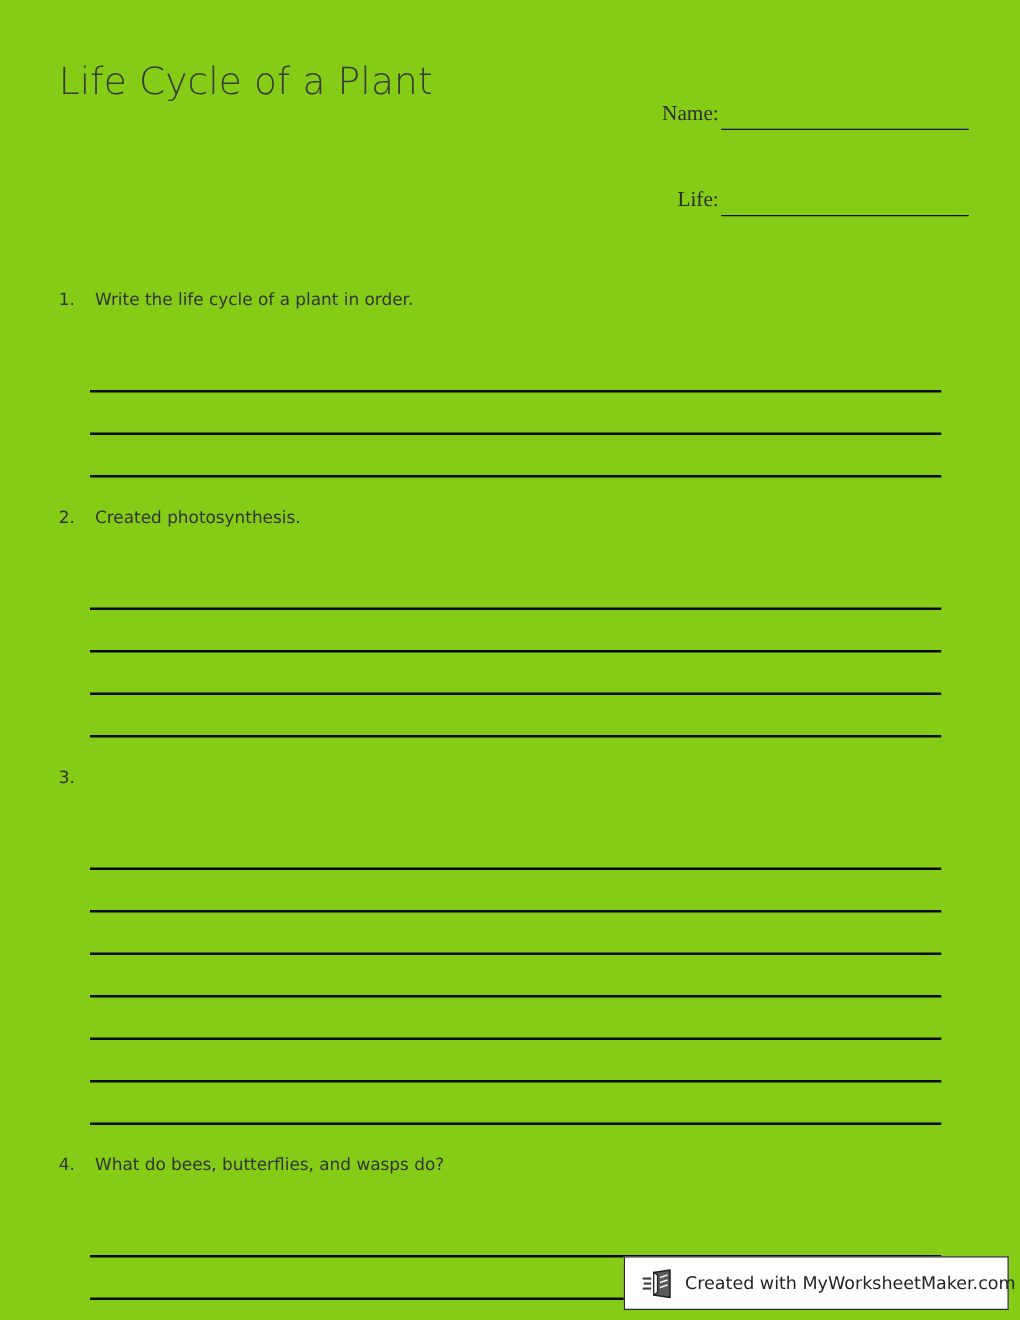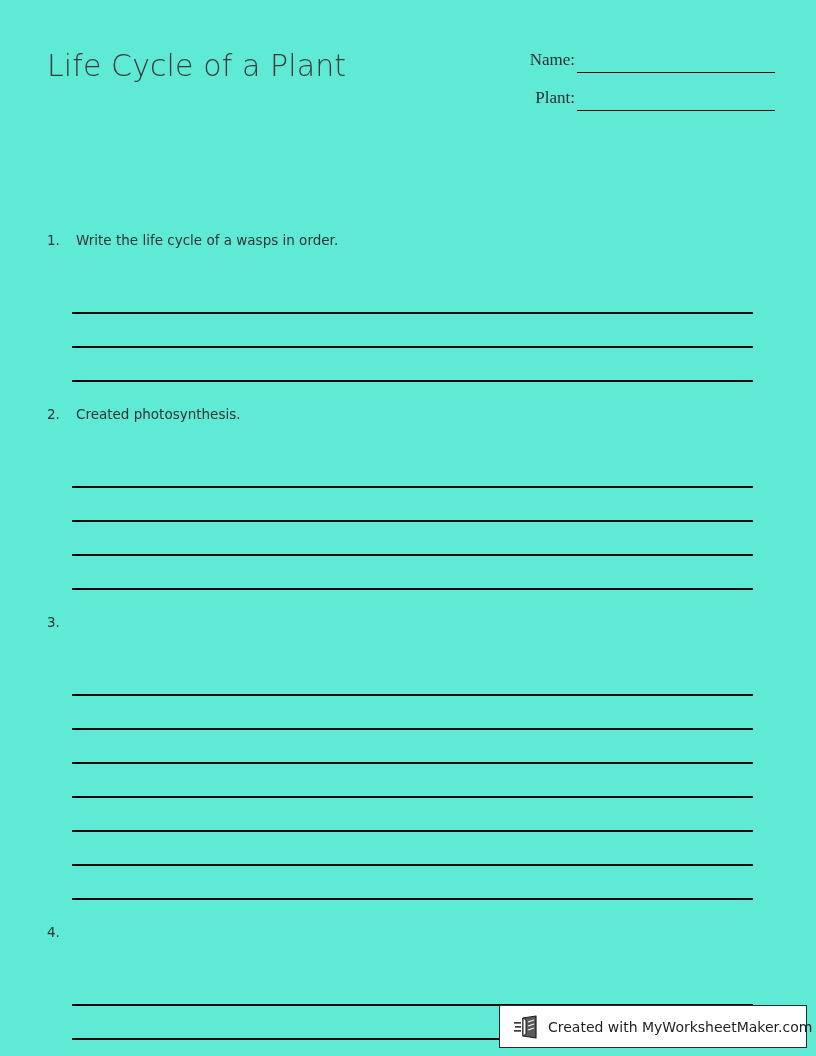--- a/index.html
+++ b/index.html
@@ -10,21 +10,21 @@
   body {
     width: 816px;
     height: 1056px;
     position: relative;
     font-family: "DejaVu Sans", sans-serif;
     -webkit-font-smoothing: antialiased;
   }
   .page {
     position: absolute;
     inset: 0;
-    background: #5eead4;
+    background: #84cc16;
     overflow: hidden;
   }
 
   
   .header {
     position: absolute;
     left: 0;
     top: 0;
     width: 816px;
     height: 140px;
@@ -42,20 +42,21 @@
   }
   .namedate {
     position: absolute;
     left: 495px;
     top: 48px;
     width: 280px;
   }
   .nd-row {
     position: relative;
     height: 38px;
+    margin-top: 31px;
   }
   .nd-label {
     position: absolute;
     right: 200px;
     top: 2px;
     width: 120px;
     text-align: right;
     font-family: "Liberation Serif", "DejaVu Serif", serif;
     font-size: 17px;
     color: #2e2e2e;
@@ -168,32 +169,32 @@
 
   <div class="header">
     <div class="worksheet-title">Life Cycle of a Plant</div>
 
     <div class="namedate">
       <div class="nd-row">
         <span class="nd-label">Name:</span>
         <span class="nd-line"></span>
       </div>
       <div class="nd-row">
-        <span class="nd-label">Plant:</span>
+        <span class="nd-label">Life:</span>
         <span class="nd-line"></span>
       </div>
     </div>
   </div>
 
 
   <div class="questions" id="questions-container">
       <div class="question" style="top: 232px;">
         <div class="q-head">
           <span class="q-number">1.</span>
-          <span class="q-text">Write the life cycle of a wasps in order.</span>
+          <span class="q-text">Write the life cycle of a plant in order.</span>
         </div>
         <div class="answer-lines" style="top: 48px;">
           <div class="answer-line"></div>
           <div class="answer-line"></div>
           <div class="answer-line"></div>
         </div>
       </div>
       <div class="question" style="top: 406px;">
         <div class="q-head">
           <span class="q-number">2.</span>
@@ -216,20 +217,21 @@
           <div class="answer-line"></div>
           <div class="answer-line"></div>
           <div class="answer-line"></div>
           <div class="answer-line"></div>
           <div class="answer-line"></div>
         </div>
       </div>
       <div class="question" style="top: 924px;">
         <div class="q-head">
           <span class="q-number">4.</span>
+          <span class="q-text">What do bees, butterflies, and wasps do?</span>
         </div>
         <div class="answer-lines" style="top: 48px;">
           <div class="answer-line"></div>
           <div class="answer-line"></div>
         </div>
       </div>
     </div>
 
   <div class="footer-badge">
     <svg class="badge-icon" viewBox="0 0 26 24">

